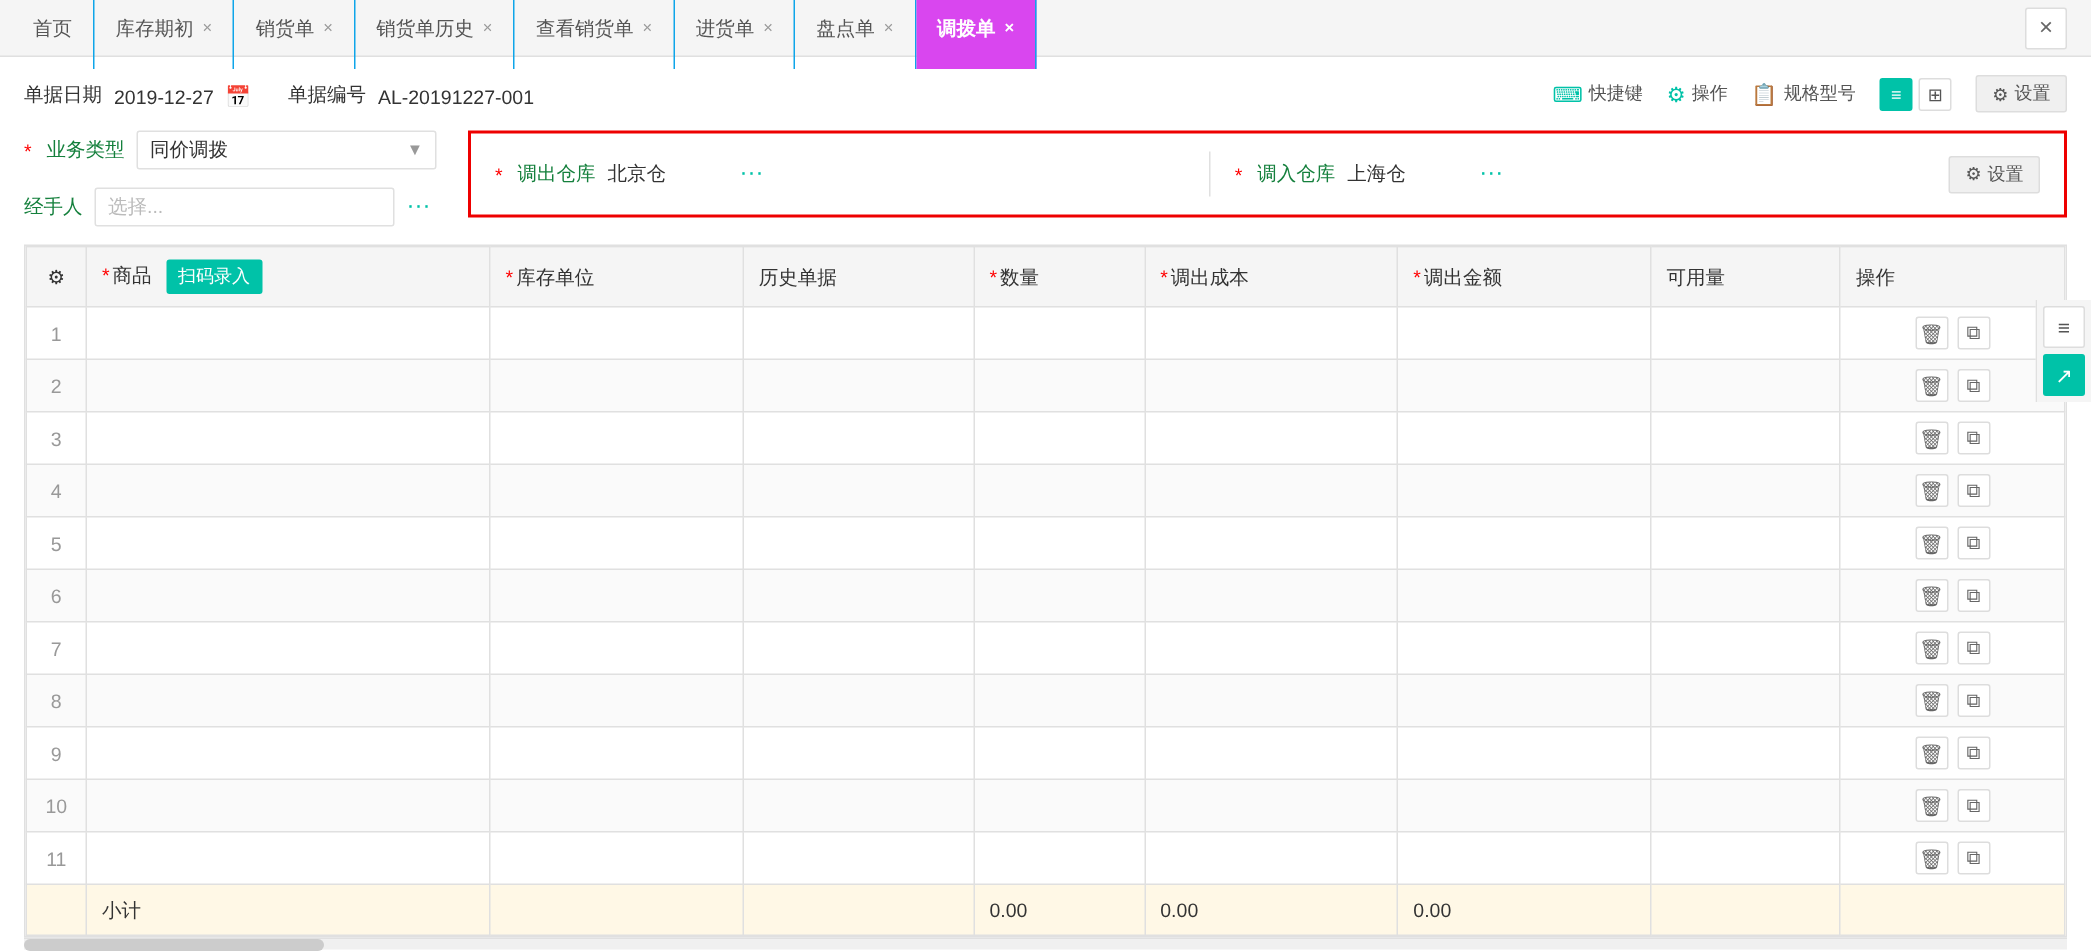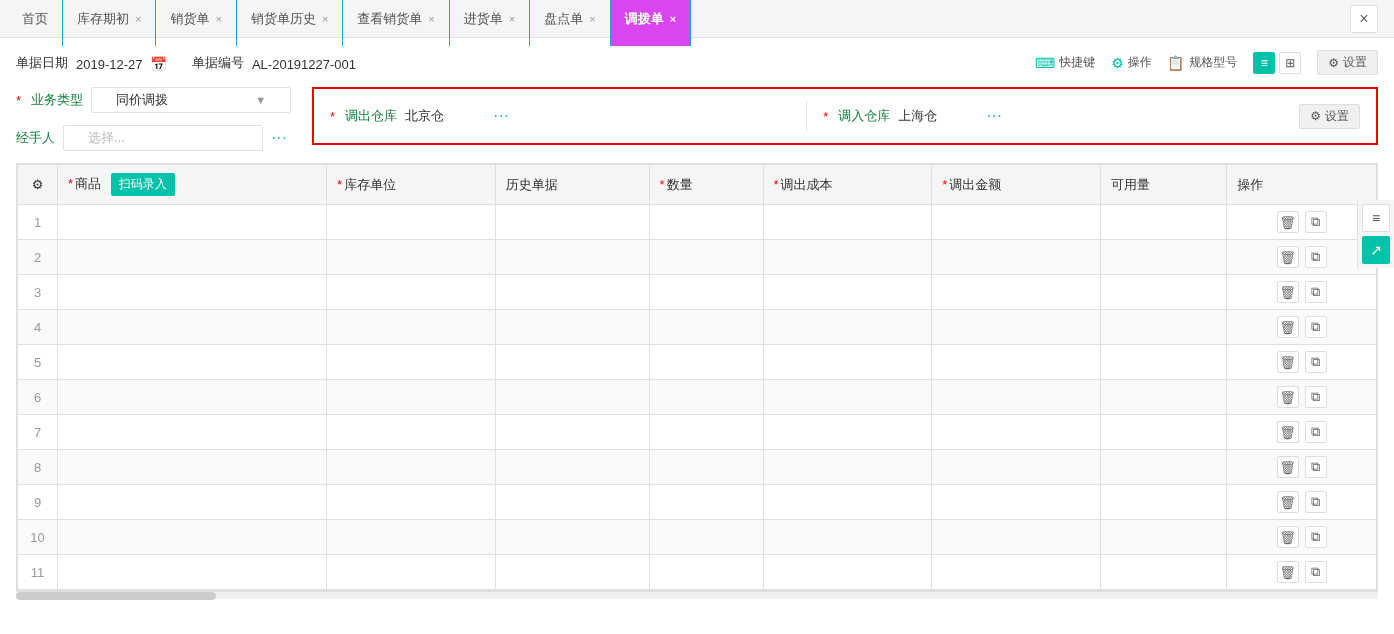--- a/index.html
+++ b/index.html
@@ -163,21 +163,21 @@
     .field-value {
       color: #333;
       font-size: 13px;
       min-width: 80px;
     }
     .field-select {
       display: flex;
       align-items: center;
       gap: 20px;
       border: 1px solid #e0e0e0;
-      padding: 3px 24px;
+      padding: 3px 8px;
       border-radius: 2px;
       cursor: pointer;
       background: #fff;
       width: 200px;
       justify-content: space-between;
     }
     .select-text { color: #333; }
     .dropdown-icon { color: #999; font-size: 11px; }
     .more-icon {
       color: #00c2a8;
@@ -644,20 +644,31 @@
             <td></td>
             <td></td>
             <td>
               <div class="action-cell">
                 <div class="action-btn">🗑</div>
                 <div class="action-btn">⧉</div>
               </div>
             </td>
           </tr>
 
+        <tr class="subtotal-row">
+          <td></td>
+          <td>小计</td>
+          <td></td>
+          <td></td>
+          <td>0.00</td>
+          <td>0.00</td>
+          <td>0.00</td>
+          <td></td>
+          <td></td>
+        </tr>
       </tbody>
     </table>
   </div>
 
   <div class="scroll-bar-area">
     <div class="scroll-thumb"></div>
   </div>
 </div>
 
 <div class="right-panel">

